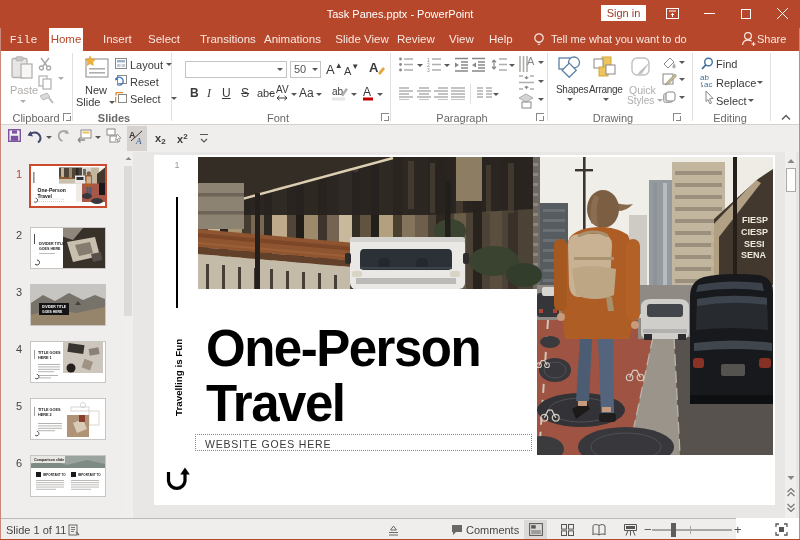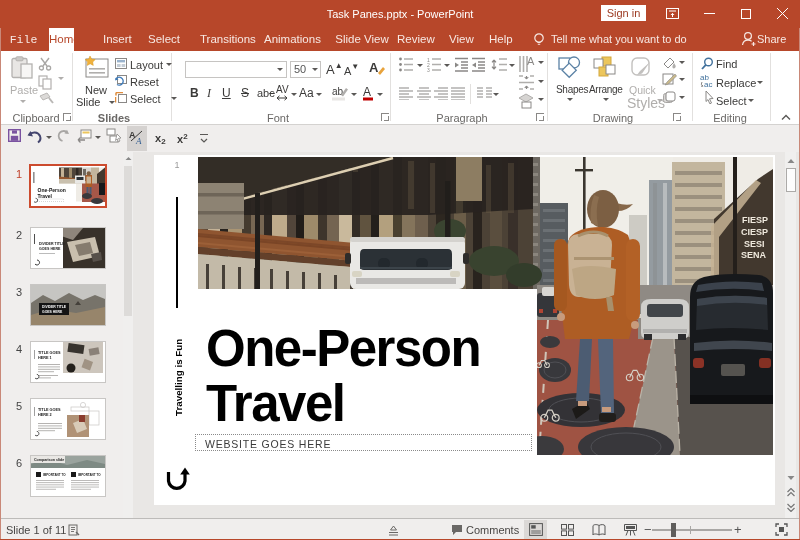--- a/index.html
+++ b/index.html
@@ -29,21 +29,21 @@
   #qat { left:0; top:125px; width:800px; height:27px; background:#f0eeed; }
   
   #work { left:0; top:152px; width:800px; height:366px; background:#e9e7e5; }
   #panel { left:0; top:0; width:123px; height:366px; background:#f0eeed; }
   .thumbnum { position:absolute; left:8px; width:14px; font-size:11px; color:#444; text-align:right;}
   .thumb { position:absolute; left:31px; width:74px; height:40px; background:#fff; outline:1px solid #c8c6c4; overflow:hidden; }
   #pscroll { left:123px; top:0; width:10px; height:366px; background:#f0efee; }
   #slide { left:154px; top:3px; width:621px; height:350px; background:#fff; }
   #mscroll { left:785px; top:0; width:11px; height:366px; background:#f0efee; }
   
-  #status { left:0; top:518px; width:800px; height:22px; background:#f0eeed; border-top:1px solid #bdbbb9; font-size:11px; color:#484644; }
+  #status { left:0; top:518px; width:736px; height:22px; background:#f0eeed; border-top:1px solid #bdbbb9; font-size:11px; color:#484644; }
   
   #edgeL { left:0; top:28px; width:1px; height:512px; background:#c98878; }
   #edgeR { left:799px; top:28px; width:1px; height:512px; background:#c98878; }
   #edgeB { left:0; top:539px; width:800px; height:1px; background:#b7472a; }
 </style>
 </head>
 <body>
   <div class="abs" id="titlebar"></div>
   <div class="abs" id="title-text">Task Panes.pptx - PowerPoint</div>
   <div class="abs" id="signin">Sign in</div>
@@ -57,21 +57,21 @@
     </svg></div>
   <div class="abs winctl" style="left:731px;"><svg width="10" height="10" viewBox="0 0 10 10" style="margin-top:9px">
       <rect x="0.5" y="0.5" width="9" height="9" fill="none" stroke="#fff"></rect>
     </svg></div>
   <div class="abs winctl" style="left:767px;"><svg width="11" height="11" viewBox="0 0 11 11" style="margin-top:8px">
       <path d="M0 0 L11 11 M11 0 L0 11" stroke="#fff"></path>
     </svg></div>
 
   <div class="abs" id="tabrow"></div>
   <div class="tab" style="left:8px; width:31px;font-family:Liberation Mono, monospace;">File</div>
-  <div class="tab" id="tab-home" style="left:49px; width:25px;">Home</div>
+  <div class="tab" id="tab-home" style="left:49px; width:34px;">Home</div>
   <div class="tab" style="left:103px; width:28px;">Insert</div>
   <div class="tab" style="left:148px; width:32px;">Select</div>
   <div class="tab" style="left:200px; width:54px;">Transitions</div>
   <div class="tab" style="left:264px; width:50px;">Animations</div>
   <div class="tab" style="left:335px; width:54px;">Slide View</div>
   <div class="tab" style="left:397px; width:36px;">Review</div>
   <div class="tab" style="left:449px; width:24px;">View</div>
   <div class="tab" style="left:489px; width:22px;">Help</div>
   <div class="tab" style="left:551px; width:140px; text-align:left; font-size:11px;">Tell me what you want to do</div>
   <svg class="abs" style="left:533px; top:32px;" width="12" height="16" viewBox="0 0 12 16">
@@ -258,21 +258,21 @@
       <rect x="6" y="11" width="9" height="9" fill="#ecc65c" stroke="#d4a73c"></rect>
       <rect x="13" y="9" width="9" height="9" fill="#fff" stroke="#8a8886"></rect>
     </svg>
     <div class="rtext" style="left:589px;top:33px;font-size:10px;letter-spacing:-0.3px;">Arrange</div>
     <div class="darr" style="left:603px;top:47px;"></div>
     <svg class="abs" style="left:630px;top:5px;" width="24" height="23" viewBox="0 0 24 23">
       <rect x="2" y="2" width="17" height="17" rx="5" fill="#fff" stroke="#c2c0be" stroke-width="1.4"></rect>
       <path d="M20 6 L10 15 l-3 4 l5 -1.5 z" fill="#c2c0be"></path>
     </svg>
     <div class="gtext" style="left:629px;top:33px;font-size:10.5px;">Quick</div>
-    <div class="gtext" style="left:627px;top:44px;font-size:14px;">Styles</div>
+    <div class="gtext" style="left:627px;top:44px;font-size:10px;">Styles</div>
     <div class="garr" style="left:657px;top:48px;"></div>
     <svg class="abs" style="left:662px;top:5px;" width="15" height="13" viewBox="0 0 15 13">
       <path d="M2 8 L8 2 l4 4 l-6 6 z" fill="#fff" stroke="#8a8886"></path>
       <path d="M12 7 c1.5 2 2.5 3.5 1 5 c-1.5 1 -3 0 -2.5 -2 z" fill="#b0aeac"></path>
     </svg>
     <div class="darr" style="left:679px;top:10px;"></div>
     <svg class="abs" style="left:662px;top:22px;" width="15" height="13" viewBox="0 0 15 13">
       <rect x="1" y="1" width="10" height="10" fill="#fff" stroke="#8a8886"></rect>
       <path d="M13 1 l-8 8 l-2 3 l3.5 -1 l8 -8 z" fill="#c9b98a" stroke="#8a8886" stroke-width="0.6"></path>
     </svg>

